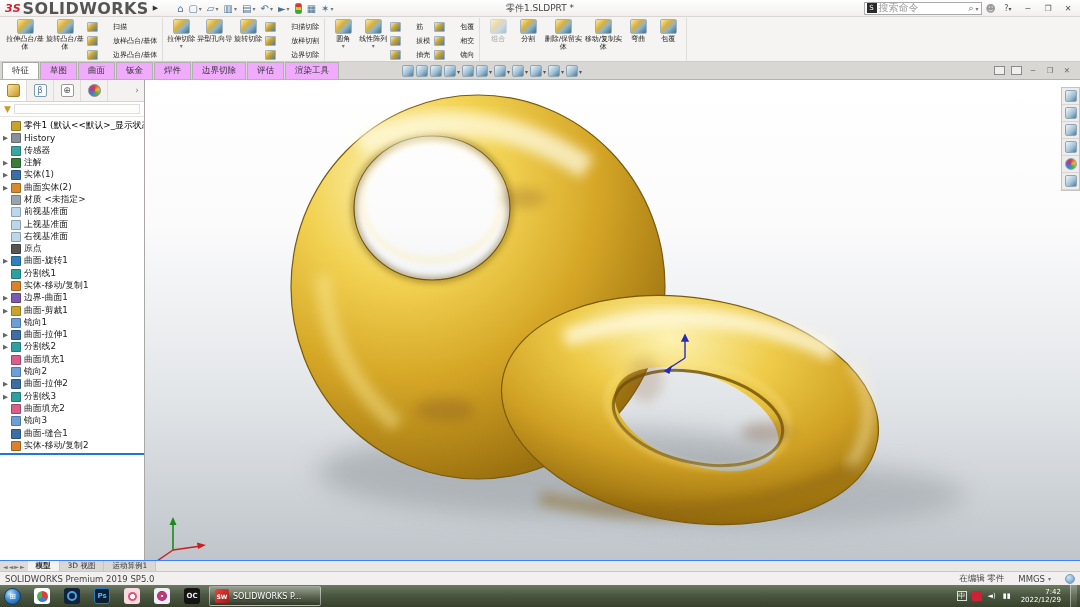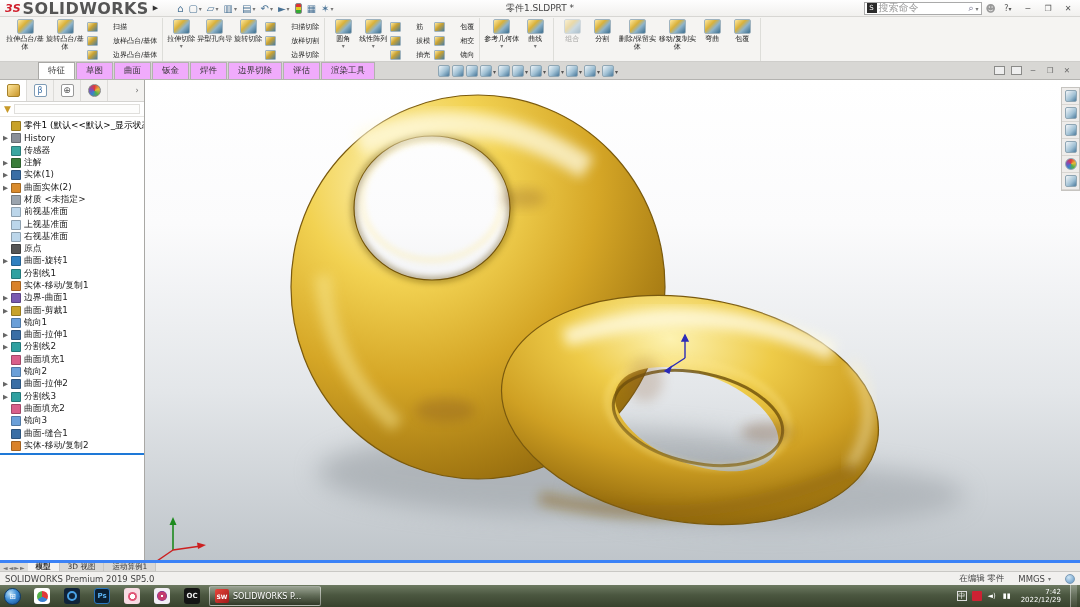--- a/index.html
+++ b/index.html
@@ -38,21 +38,21 @@
   .bigbtn.pressed { background:#d4d2ce; border:1px solid #9a9894; }
   .bigbtn.disabled { opacity:.4;font-family:Liberation Mono, monospace; }
   .stack { display:flex; flex-direction:column; justify-content:space-around; padding:0 2px; }
   .smallbtn { display:flex; align-items:flex-end; gap:15px; height:13px; }
   .smallbtn .ico-s { width:11px; height:10px; border-radius:1px;
     background:linear-gradient(135deg,#ffe9a0,#c9a232 45%,#4c7ea0); border:1px solid #9fb3bf; flex:0 0 11px; }
   .smallbtn .lbl { font-size:7px; color:#222; white-space:nowrap; }
 
   
   .tabrow { height:18px; flex:0 0 18px; background:#d8d7d4; border-bottom:1px solid #b4b3b0; display:flex; align-items:flex-end; }
-  .ctabs { display:flex; align-items:flex-start; height:100%; padding-left:2px;margin-left:36px; }
+  .ctabs { display:flex; align-items:flex-start; height:100%; padding-left:2px; }
   .ctab { padding:2px 9px 2px; font-size:8.5px; color:#333; background:#f0abfc; border:1px solid #b2b1ae; border-bottom:none; margin-right:1px; }
   .ctab.active { background:#fff; border-color:#a9a8a5; }
   .headsup { display:flex; align-items:center; gap:2px; margin-left:62px; padding-bottom:2px; }
   .hu-btn { display:flex; align-items:center; }
   .hu-ico { width:12px; height:12px; border-radius:2px;
     background:linear-gradient(135deg,#eef4f8,#9fc0d4 55%,#49789a); border:1px solid #8fa6b4; }
   .hu-caret { font-size:6px; color:#555; margin-left:1px; }
   .docwin { margin-left:auto; display:flex; align-items:center; gap:3px; padding:0 6px 3px; }
   .docwin .winbtn { height:11px; width:14px; font-size:7.5px; color:#666; border-radius:1px; }
   .pane-ico { width:11px; height:9px; border:1px solid #8a8a88; background:#eee; }
@@ -83,21 +83,21 @@
   
   .viewport { flex:1; position:relative; min-width:0;
     background:linear-gradient(#ffffff 0%,#fbfbfc 30%,#e3e6e9 65%,#bfc5ca 100%); }
   .viewport svg.scene { position:absolute; inset:0; }
   .taskpane { position:absolute; right:0; top:7px; width:19px; background:#efedeb; border:1px solid #c6c4c0; display:flex; flex-direction:column; }
   .tp-btn { height:17px; display:flex; align-items:center; justify-content:center; border-bottom:1px solid #d8d6d2; }
   .tp-ico { width:12px; height:12px; border-radius:2px; background:linear-gradient(135deg,#f4f7fa,#9fc0d4 60%,#4d7c9e); border:1px solid #8fa6b4; }
   .tp-ico.wheel { border-radius:50%; background:conic-gradient(#e03a3a,#e8b83a,#53b04a,#3a7fd0,#8a4ab0,#e03a3a); }
 
   
-  .bottomtabs { height:11px; flex:0 0 11px; background:#e9e8e5; border-top:3px solid #3b82f6; display:flex; align-items:stretch; font-size:7.5px; }
+  .bottomtabs { height:11px; flex:0 0 11px; background:#e9e8e5; border-top:1px solid #3b82f6; display:flex; align-items:stretch; font-size:7.5px; }
   .bt-nav { display:flex; align-items:center; gap:1px; padding:0 3px; background:#dddcd9; color:#777; font-size:6px; }
   .bt-tab { display:flex; align-items:center; padding:0 8px; border-right:1px solid #c6c5c2; color:#333; background:#d9d8d5; }
   .bt-tab.active { background:#f4f3f1; font-weight:bold; }
 
   
   .statusbar { height:14px; flex:0 0 14px; background:#f1f0ee; border-top:1px solid #c9c8c5; display:flex; align-items:center; font-size:8.5px; color:#444; padding:0 5px; }
   .sb-right { margin-left:auto; display:flex; align-items:center; gap:14px; }
   .sb-item { display:flex; align-items:center; gap:3px; }
   .sb-caret { font-size:6px; color:#777; }
   .sb-globe { width:10px; height:10px; border-radius:50%; background:radial-gradient(circle at 35% 30%,#cfe6f5,#5d93c4); border:1px solid #7a9ab5; }
@@ -283,32 +283,20 @@
             <span class="lbl">包覆</span>
           </div>
           <div class="smallbtn">
             <span class="ico-s"></span>
             <span class="lbl">相交</span>
           </div>
           <div class="smallbtn">
             <span class="ico-s"></span>
             <span class="lbl">镜向</span>
           </div>
-        </div>
-      </div>
-      <div class="rgroup">
-        <div class="bigbtn">
-          <span class="ico"></span>
-          <span class="lbl">参考几何体</span>
-          <span class="caret">▾</span>
-        </div>
-        <div class="bigbtn">
-          <span class="ico"></span>
-          <span class="lbl">曲线</span>
-          <span class="caret">▾</span>
         </div>
       </div>
       <div class="rgroup">
         <div class="bigbtn disabled">
           <span class="ico"></span>
           <span class="lbl">组合</span>
         </div>
         <div class="bigbtn">
           <span class="ico"></span>
           <span class="lbl">分割</span>

